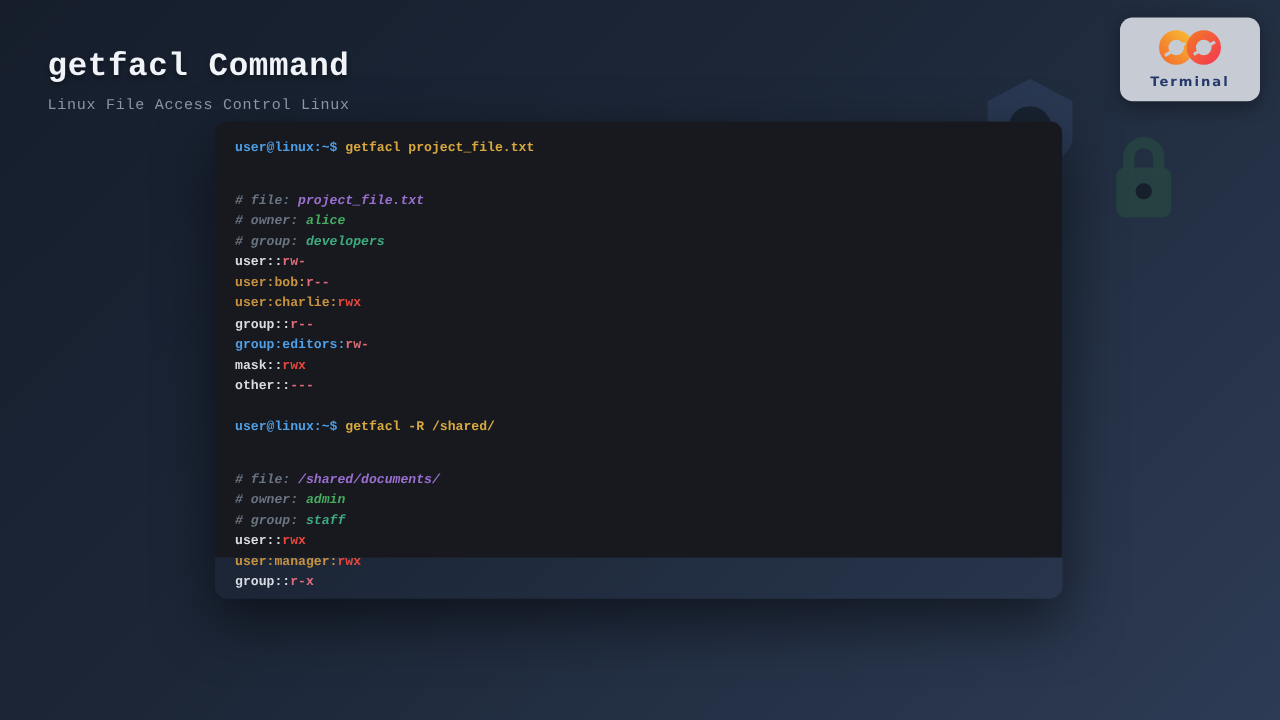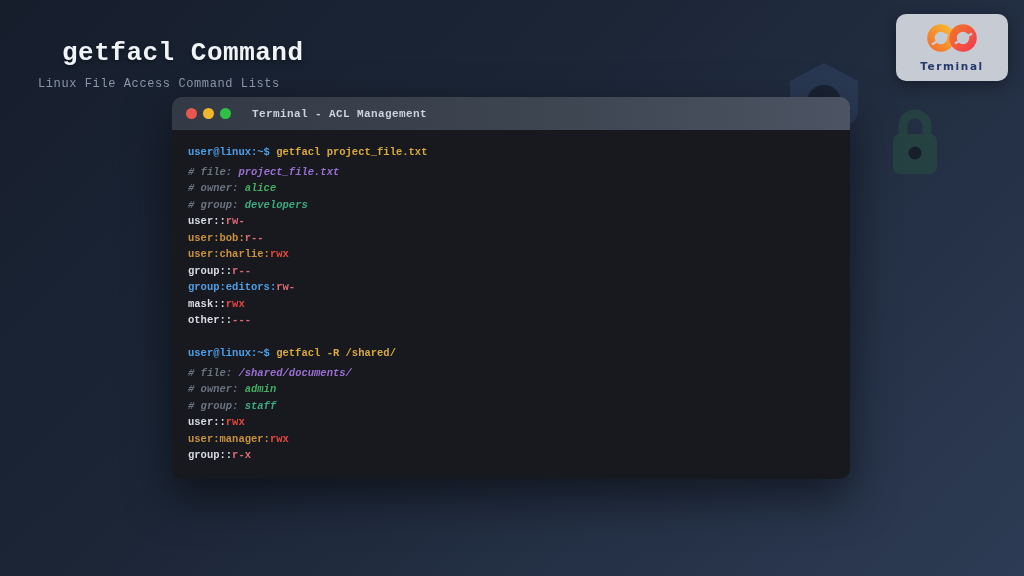--- a/index.html
+++ b/index.html
@@ -10,21 +10,20 @@
     background: linear-gradient(135deg, #161e2c 0%, #1c2637 42%, #2d3b54 100%);
   }
 
   
   .page-head { position: absolute; left: 38px; top: 38px; z-index: 3; }
   .page-title {
     color: #f0f3f7; font-size: 26px; font-weight: 700;
     letter-spacing: 0.5px;
     text-shadow: 0 2px 4px rgba(0,0,0,.4);
     font-family: "Liberation Mono", "DejaVu Sans Mono", monospace;
-    margin-left: 24px;
   }
   .page-subtitle {
     margin-top: 9px; color: #8b95a5; font-size: 12px; letter-spacing: 0.6px;
   }
 
   
   .brand-card {
     position: absolute; left: 896px; top: 14px; width: 112px; height: 67px;
     background: #c6cbd4; border-radius: 10px; z-index: 4;
     display: flex; flex-direction: column; align-items: center; justify-content: center;
@@ -55,21 +54,21 @@
   .terminal-title {
     margin-left: 21px; color: #ccd3dc; font-size: 11px; font-weight: 700;
     letter-spacing: 0.4px;
   }
   .terminal-body {
     height: 349px; background: #17191f; padding: 14px 16px 10px 16px;
     font-size: 10.5px; font-weight: 700; line-height: 16.5px;
     white-space: pre; cursor: text;
   }
   .tline { height: 16.5px; }
-  .tline.mt { margin-top: 3px; }
+  .tline.mt { margin-top: 25px; }
   .seg-comment, .seg-path, .seg-owner, .seg-group { font-style: italic; }
 </style>
 </head>
 <body>
 
 <div class="deco deco-shield">
   <svg width="80" height="82" viewBox="0 0 80 82">
     <path d="M40 3 L74 21 L74 51 Q74 66 40 79 Q6 66 6 51 L6 21 Z" fill="#36496e" fill-opacity="0.42"></path>
     <circle cx="40" cy="42" r="17" fill="#161e2c" fill-opacity="0.85"></circle>
   </svg>
@@ -78,21 +77,21 @@
 <div class="deco deco-lock">
   <svg width="58" height="72" viewBox="0 0 58 72">
     <path d="M17 34 V22 a12 12 0 0 1 24 0 V34" fill="none" stroke="#264341" stroke-width="9" stroke-opacity="0.92" stroke-linecap="round"></path>
     <rect x="7" y="30" width="44" height="40" rx="7" fill="#264341" fill-opacity="0.92"></rect>
     <circle cx="29" cy="49" r="6.5" fill="#161f2b"></circle>
   </svg>
 </div>
 
 <header class="page-head">
   <div class="page-title">getfacl Command</div>
-  <div class="page-subtitle">Linux File Access Command Lists</div>
+  <div class="page-subtitle">Linux File Access Control Linux</div>
 </header>
 
 <div class="brand-card">
   <span>
     <svg width="56" height="30" viewBox="0 0 56 30">
       <defs>
         <linearGradient id="lg1" x1="0" y1="1" x2="1" y2="0">
           <stop offset="0" stop-color="#f3722c"></stop>
             <stop offset="1" stop-color="#f7b733"></stop>
         </linearGradient>
@@ -104,22 +103,14 @@
       <circle cx="17" cy="15" r="10" fill="none" stroke="url(#lg1)" stroke-width="7.5"></circle>
       <circle cx="39" cy="15" r="10" fill="none" stroke="url(#lg2)" stroke-width="7.5"></circle>
       <line x1="8" y1="21.5" x2="24" y2="11.5" stroke="#c6cbd4" stroke-width="2.4"></line>
       <line x1="31" y1="20.5" x2="48" y2="10.5" stroke="#c6cbd4" stroke-width="2.4"></line>
     </svg>
   </span>
   <div class="brand-name">Terminal</div>
 </div>
 
 <div class="terminal">
-  <div class="terminal-header">
-    <span class="dots">
-        <span class="dot" style="background: rgb(232, 86, 78);"></span>
-        <span class="dot" style="background: rgb(242, 182, 44);"></span>
-        <span class="dot" style="background: rgb(47, 192, 69);"></span>
-      </span>
-    <span class="terminal-title">Terminal - ACL Management</span>
-  </div>
   <div class="terminal-body"><div class="tline"><span class="seg-prompt" style="color: rgb(79, 159, 230);">user@linux:~$ </span><span class="seg-command" style="color: rgb(217, 169, 62);">getfacl project_file.txt</span></div><div class="tline mt"><span class="seg-comment" style="color: rgb(106, 115, 128);"># file: </span><span class="seg-path" style="color: rgb(154, 111, 208);">project_file.txt</span></div><div class="tline"><span class="seg-comment" style="color: rgb(106, 115, 128);"># owner: </span><span class="seg-owner" style="color: rgb(68, 171, 95);">alice</span></div><div class="tline"><span class="seg-comment" style="color: rgb(106, 115, 128);"># group: </span><span class="seg-group" style="color: rgb(63, 169, 126);">developers</span></div><div class="tline"><span class="seg-plain" style="color: rgb(216, 220, 226);">user::</span><span class="seg-perm_partial" style="color: rgb(224, 108, 120);">rw-</span></div><div class="tline"><span class="seg-user" style="color: rgb(200, 146, 63);">user:bob:</span><span class="seg-perm_partial" style="color: rgb(224, 108, 120);">r--</span></div><div class="tline"><span class="seg-user" style="color: rgb(200, 146, 63);">user:charlie:</span><span class="seg-perm_full" style="color: rgb(232, 71, 61);">rwx</span></div><div class="tline"><span class="seg-plain" style="color: rgb(216, 220, 226);">group::</span><span class="seg-perm_partial" style="color: rgb(224, 108, 120);">r--</span></div><div class="tline"><span class="seg-groupname" style="color: rgb(79, 159, 230);">group:editors:</span><span class="seg-perm_partial" style="color: rgb(224, 108, 120);">rw-</span></div><div class="tline"><span class="seg-plain" style="color: rgb(216, 220, 226);">mask::</span><span class="seg-perm_full" style="color: rgb(232, 71, 61);">rwx</span></div><div class="tline"><span class="seg-plain" style="color: rgb(216, 220, 226);">other::</span><span class="seg-perm_partial" style="color: rgb(224, 108, 120);">---</span></div><div class="tline"> </div><div class="tline"><span class="seg-prompt" style="color: rgb(79, 159, 230);">user@linux:~$ </span><span class="seg-command" style="color: rgb(217, 169, 62);">getfacl -R /shared/</span></div><div class="tline mt"><span class="seg-comment" style="color: rgb(106, 115, 128);"># file: </span><span class="seg-path" style="color: rgb(154, 111, 208);">/shared/documents/</span></div><div class="tline"><span class="seg-comment" style="color: rgb(106, 115, 128);"># owner: </span><span class="seg-owner" style="color: rgb(68, 171, 95);">admin</span></div><div class="tline"><span class="seg-comment" style="color: rgb(106, 115, 128);"># group: </span><span class="seg-group" style="color: rgb(63, 169, 126);">staff</span></div><div class="tline"><span class="seg-plain" style="color: rgb(216, 220, 226);">user::</span><span class="seg-perm_full" style="color: rgb(232, 71, 61);">rwx</span></div><div class="tline"><span class="seg-user" style="color: rgb(200, 146, 63);">user:manager:</span><span class="seg-perm_full" style="color: rgb(232, 71, 61);">rwx</span></div><div class="tline"><span class="seg-plain" style="color: rgb(216, 220, 226);">group::</span><span class="seg-perm_partial" style="color: rgb(224, 108, 120);">r-x</span></div></div>
 </div>
 
 </body></html>

